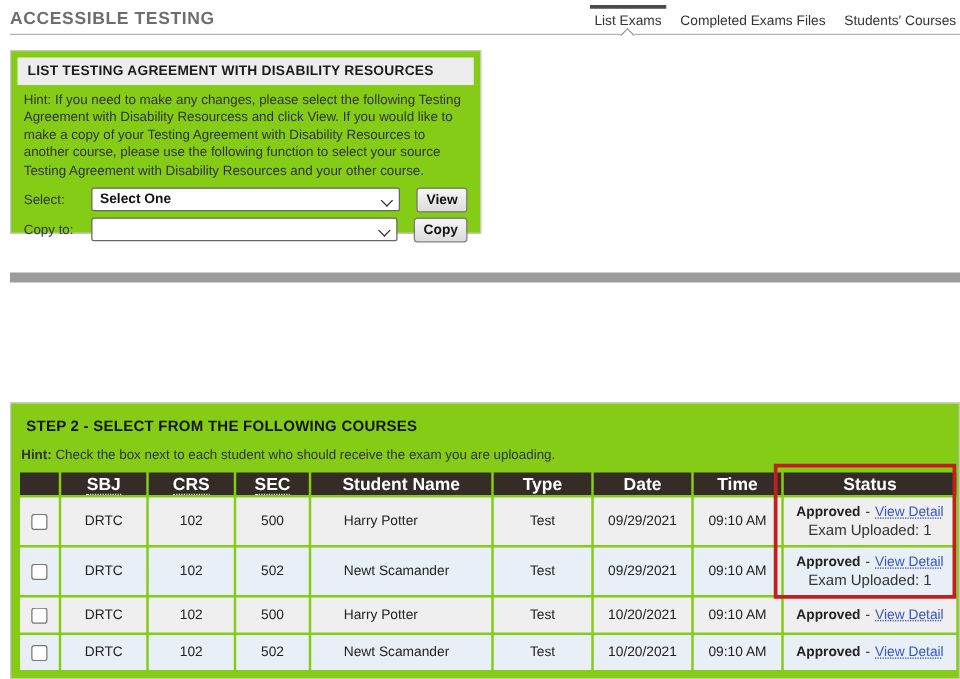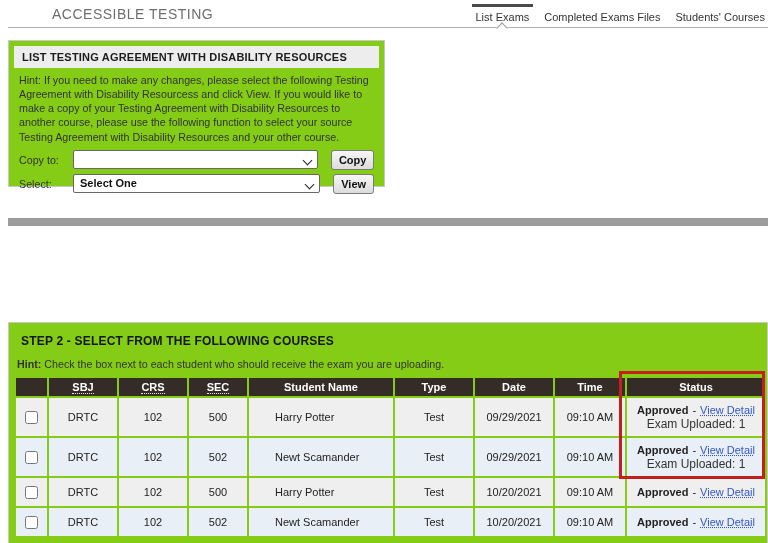--- a/index.html
+++ b/index.html
@@ -1,22 +1,22 @@
 <!DOCTYPE html>
 <html><head>
 <meta charset="utf-8">
 <style>
   * { margin:0; padding:0; box-sizing:border-box; }
   html,body { background:#fff; }
   body { font-family:"Liberation Sans", sans-serif; color:#222; }
   #page { position:relative; width:768px; height:543px; background:#fff; overflow:hidden; }
 
   
-  .page-title { position:absolute; left:8px; top:6px; font-size:14px; font-weight:normal;
-    color:#6e6e6e; letter-spacing:.5px;margin-left:44px; }
+  .page-title { position:absolute; left:8px; top:6px; font-size:14px; font-weight:bold;
+    color:#6e6e6e; letter-spacing:.5px; }
   .header-rule { position:absolute; left:8px; right:0; top:27px; height:1px; background:#b3b3b3; }
   .nav { position:absolute; top:11px; right:3px; display:flex; gap:15px; font-size:11px; color:#333; }
   .nav-item { position:relative; cursor:pointer; white-space:nowrap; padding-bottom:4px; }
   .nav-item.active::before { content:""; position:absolute; top:-7px; left:-4px; right:-4px;
     height:3px; background:#4a4a4a; }
   .nav-item.active::after { content:""; position:absolute; bottom:-5px; left:50%;
     width:7px; height:7px; background:#fff; border-left:1px solid #999; border-top:1px solid #999;
     transform:translateX(-50%) rotate(45deg); }
 
   
@@ -52,21 +52,21 @@
   #tools-select .chevron { top:7px; }
 
   
   #step2-panel { left:8px; top:322px; width:760px; height:230px; }
   #step2-panel .step-title { margin-top:11px; }
   .step2-hint { margin:10px 0 0 8px; font-size:10.7px; color:#333; }
   .step2-hint b { font-weight:bold; }
 
   
   table.courses { margin:6px 0 0 5px; border-collapse:separate; border-spacing:2px; }
-  .courses th { background:#352b27; color:#fff; font-size:11px; font-weight:bold;
+  .courses th { background:#352b27; color:#fff; font-size:14px; font-weight:bold;
     height:18px; text-align:center; padding:0 4px; white-space:nowrap; }
   .courses th .sort-label { border-bottom:1px dotted #e8e8e8; cursor:pointer; }
   .courses td { font-size:11px; color:#222; text-align:center; padding:0 4px; }
   .courses tr.tall td { height:38px; }
   .courses tr.short td { height:28px; }
   .courses td.c-name { text-align:left; padding-left:26px; }
   .row-gray td { background:#efefef; }
   .row-blue td { background:#e9eff7; }
   .status-line { display:flex; justify-content:center; align-items:center; gap:4px;
     font-size:11px; white-space:nowrap; }
@@ -92,34 +92,34 @@
   <div class="nav">
     <span class="nav-item active">List Exams</span>
     <span class="nav-item">Completed Exams Files</span>
     <span class="nav-item">Students' Courses</span>
   </div>
 
   <div class="panel" id="agreement-panel">
     <div class="panel-header">LIST TESTING AGREEMENT WITH DISABILITY RESOURCES</div>
     <div class="hint-text">Hint: If you need to make any changes, please select the following Testing Agreement with Disability Resourcess and click View. If you would like to make a copy of your Testing Agreement with Disability Resources to another course, please use the following function to select your source Testing Agreement with Disability Resources and your other course.</div>
     <div class="form-row">
+      <span class="form-label">Select:</span>
+      <div class="select-box">
+        <span>Select One</span>
+        <span class="chevron"></span>
+      </div>
+      <button class="btn">View</button>
+    </div>
+    <div class="form-row">
       <span class="form-label">Copy to:</span>
       <div class="select-box">
         <span></span>
         <span class="chevron"></span>
       </div>
       <button class="btn">Copy</button>
-    </div>
-    <div class="form-row">
-      <span class="form-label">Select:</span>
-      <div class="select-box">
-        <span>Select One</span>
-        <span class="chevron"></span>
-      </div>
-      <button class="btn">View</button>
     </div>
   </div>
 
   <div class="divider-bar"></div>
 
 
   <div class="panel" id="step2-panel">
     <div class="step-title">STEP 2 - SELECT FROM THE FOLLOWING COURSES</div>
     <div class="step2-hint">
       <b>Hint:</b><span> Check the box next to each student who should receive the exam you are uploading.</span>

